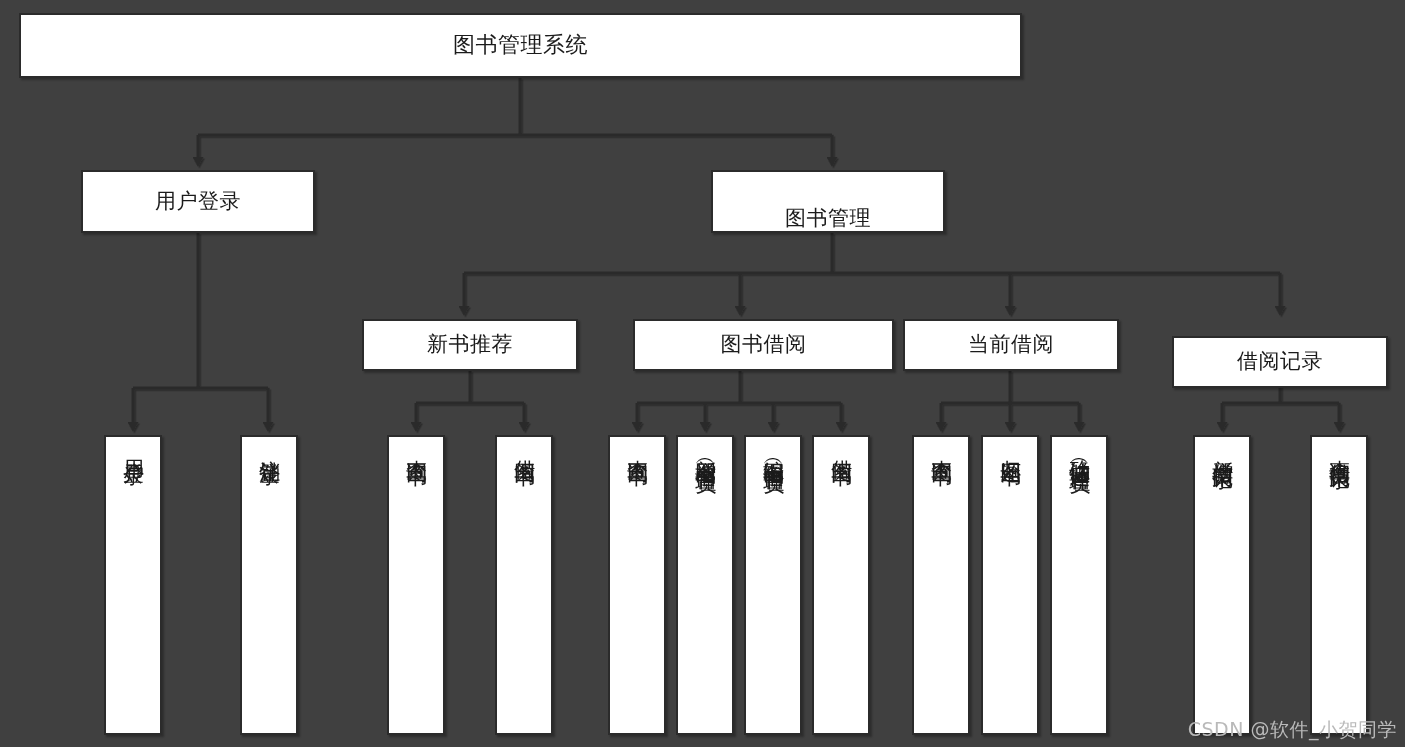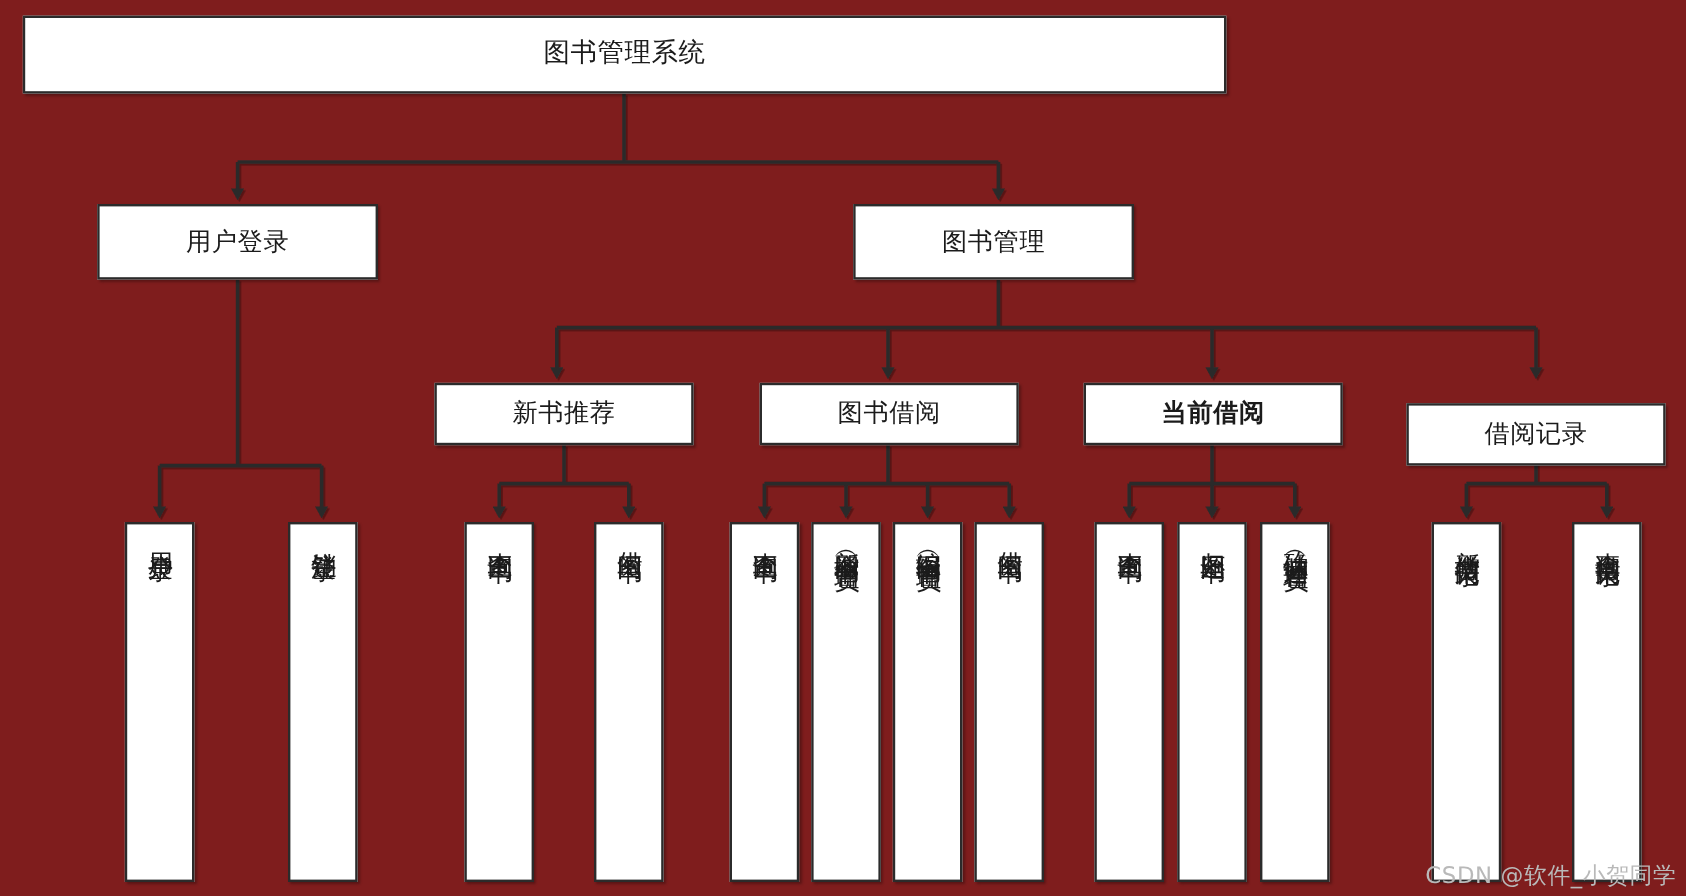--- a/index.html
+++ b/index.html
@@ -8,21 +8,21 @@
     padding: 0;
     background: #ffffff;
   }
   body {
     font-family: "DejaVu Sans", "Liberation Sans", sans-serif;
   }
   #canvas {
     position: relative;
     width: 1405px;
     height: 747px;
-    background: #7f1d1d;
+    background: #404040;
     overflow: hidden;
   }
   
   #wires {
     position: absolute;
     left: 0;
     top: 0;
     width: 1405px;
     height: 747px;
     pointer-events: none;
@@ -138,31 +138,31 @@
     </g>
   </svg>
 
   <div class="node root" style="left:19px; top:13px; width:1003px; height:65px;">
     <span class="lbl">图书管理系统</span>
   </div>
 
   <div class="node lvl2" style="left:81px; top:170px; width:234px; height:63px;">
     <span class="lbl">用户登录</span>
   </div>
-  <div class="node lvl2" style="left:711px; top:170px; width:234px; height:63px;">
+  <div class="node lvl2" style="left:711px; top:170px; width:234px; height:63px;align-items:flex-end;">
     <span class="lbl">图书管理</span>
   </div>
 
   <div class="node lvl3" style="left:362px; top:319px; width:216px; height:52px;">
     <span class="lbl">新书推荐</span>
   </div>
-  <div class="node lvl3" style="left:633px; top:319px; width:216px; height:52px;">
+  <div class="node lvl3" style="left:633px; top:319px; width:261px; height:52px;">
     <span class="lbl">图书借阅</span>
   </div>
-  <div class="node lvl3" style="left:903px; top:319px; width:216px; height:52px;font-weight:bold;">
+  <div class="node lvl3" style="left:903px; top:319px; width:216px; height:52px;">
     <span class="lbl">当前借阅</span>
   </div>
   <div class="node lvl3" style="left:1172px; top:319px; width:216px; height:52px;margin-top:17px;">
     <span class="lbl">借阅记录</span>
   </div>
 
   <div class="node leaf" style="left:104px; top:435px; width:58px; height:300px;">
     <span class="lbl">用户登录</span>
   </div>
   <div class="node leaf" style="left:240px; top:435px; width:58px; height:300px;">

